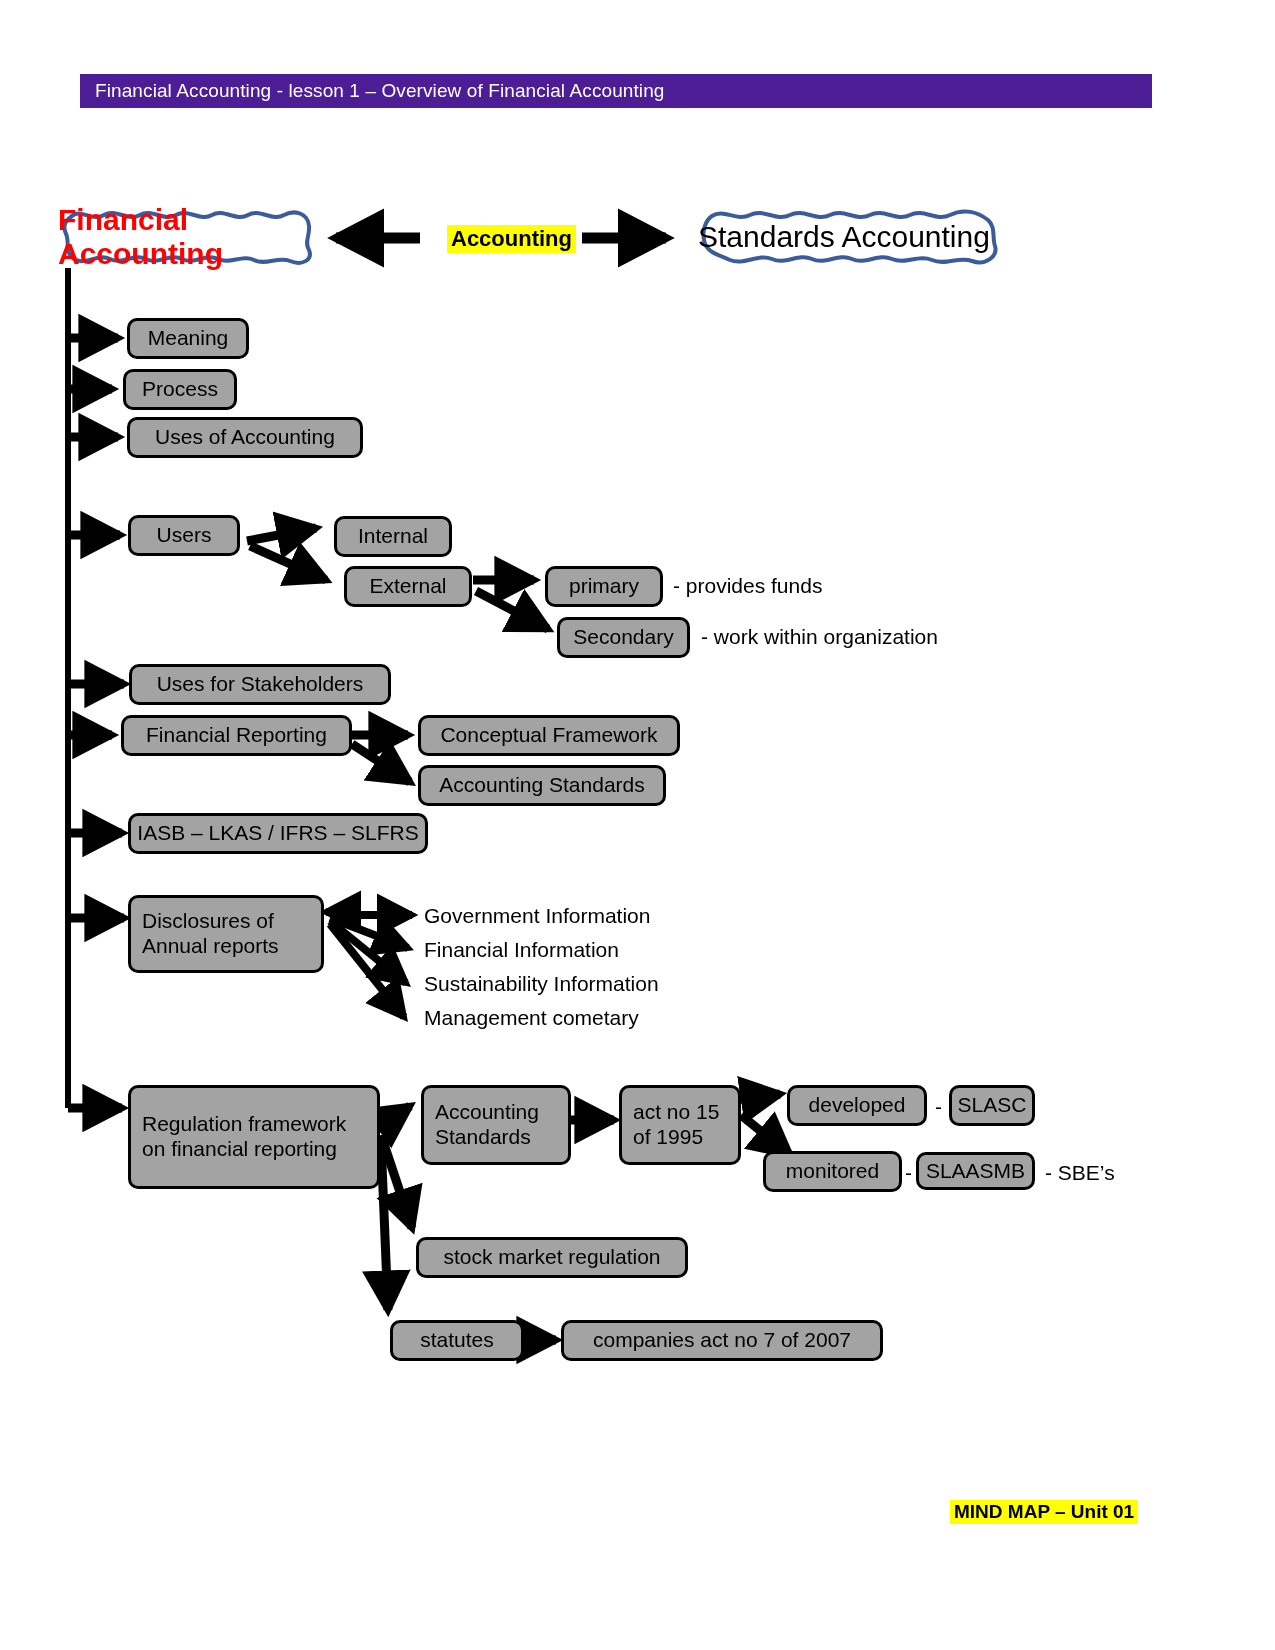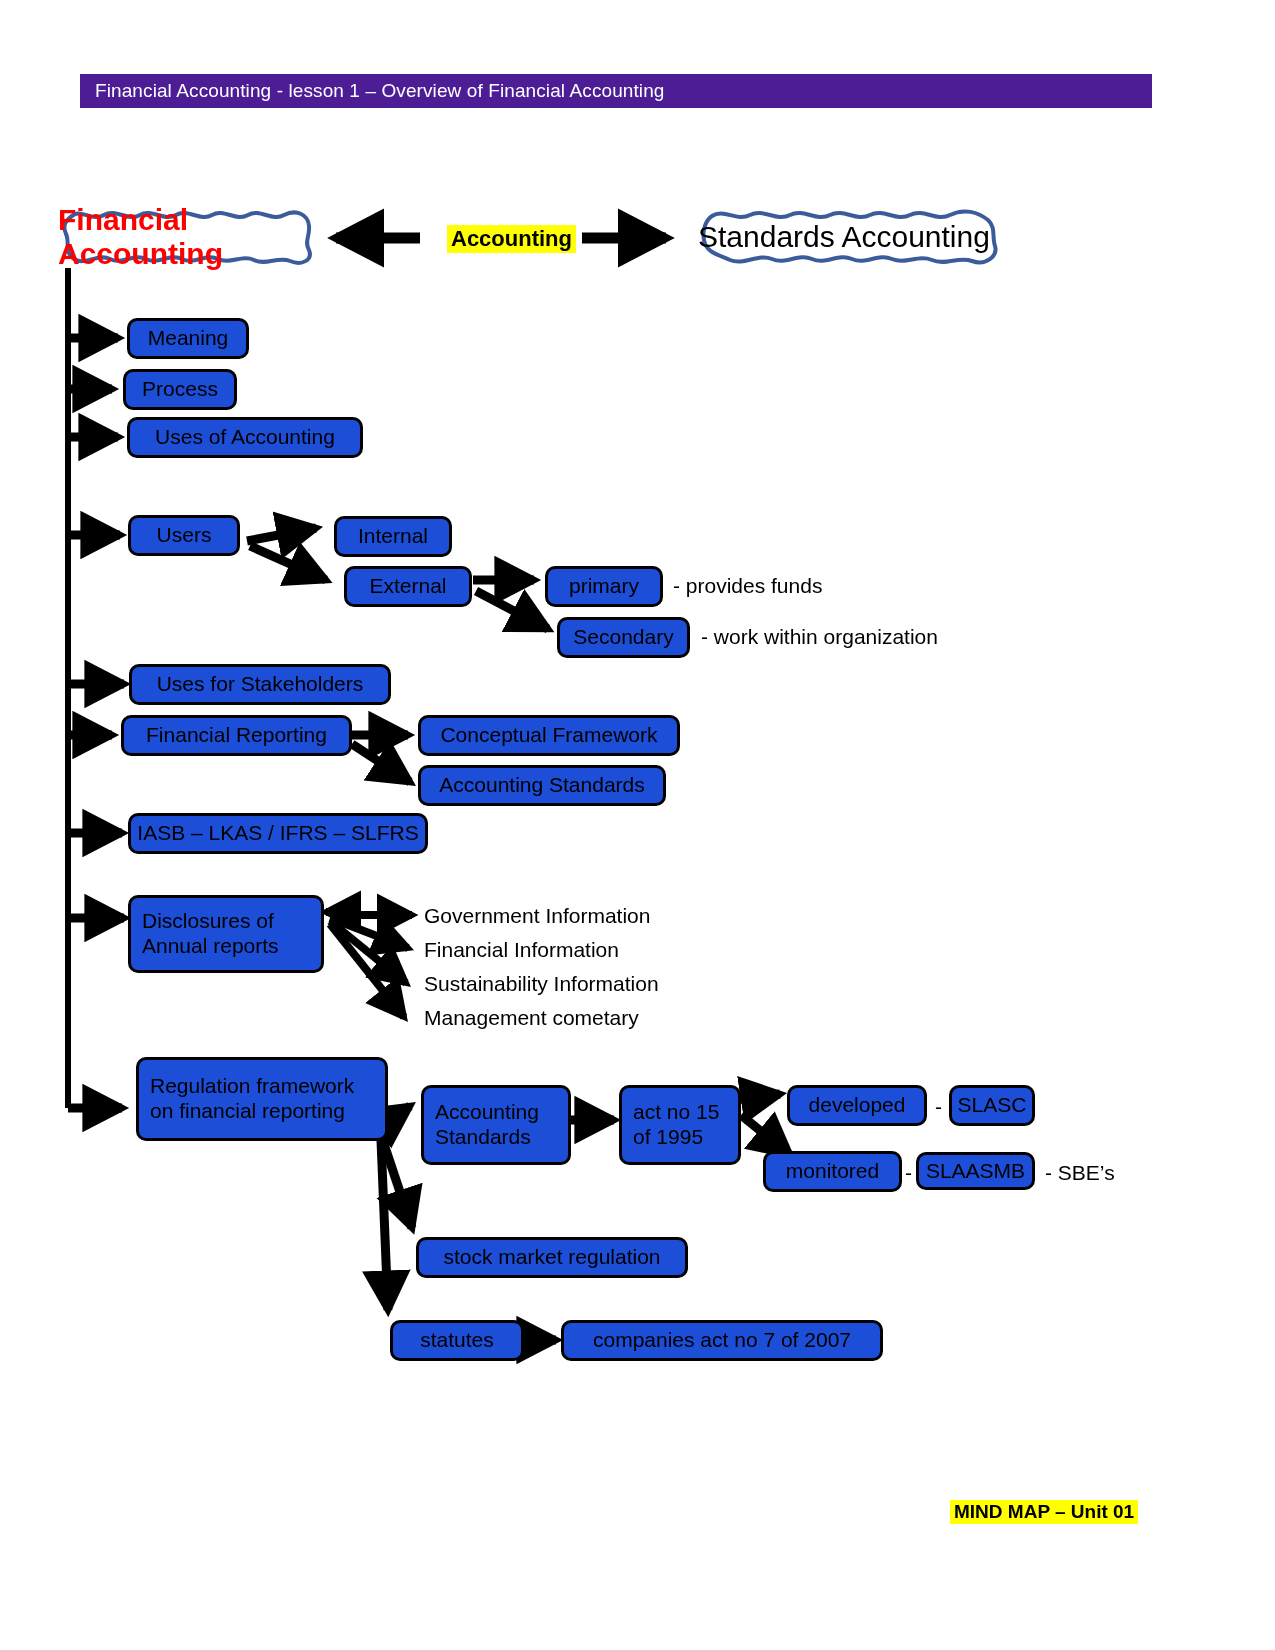--- a/index.html
+++ b/index.html
@@ -25,21 +25,21 @@
 
   
   #wires{position:absolute;left:0;top:0;width:1275px;height:1650px;}
 
   
   .node{
     position:absolute;
     box-sizing:border-box;
     border:3.5px solid #000;
     border-radius:10px;
-    background:#1d4ed8;
+    background:#a3a3a3;
     display:flex;align-items:center;justify-content:center;
     font-size:21px;line-height:1.18;
     white-space:nowrap;
     z-index:3;
   }
   .node.two-line{
     flex-direction:column;align-items:flex-start;justify-content:center;
     white-space:normal;padding-left:11px;
   }
   .node.two-line span{display:block;}
@@ -220,21 +220,21 @@
   <div class="node two-line" style="left:128px;top:895px;width:196px;height:78px;">
     <span>Disclosures of</span>
     <span>Annual reports</span>
   </div>
 
   <div class="freetext" style="left:424px;top:904px;">Government Information</div>
   <div class="freetext" style="left:424px;top:938px;">Financial Information</div>
   <div class="freetext" style="left:424px;top:972px;">Sustainability Information</div>
   <div class="freetext" style="left:424px;top:1006px;">Management cometary</div>
 
-  <div class="node two-line" style="left:128px;top:1057px;width:252px;height:84px;margin-left:8px;">
+  <div class="node two-line" style="left:128px;top:1085px;width:252px;height:104px;">
     <span>Regulation framework</span>
     <span>on financial reporting</span>
   </div>
 
   <div class="node two-line" style="left:421px;top:1085px;width:150px;height:80px;">
     <span>Accounting</span>
     <span>Standards</span>
   </div>
 
   <div class="node two-line" style="left:619px;top:1085px;width:122px;height:80px;">

